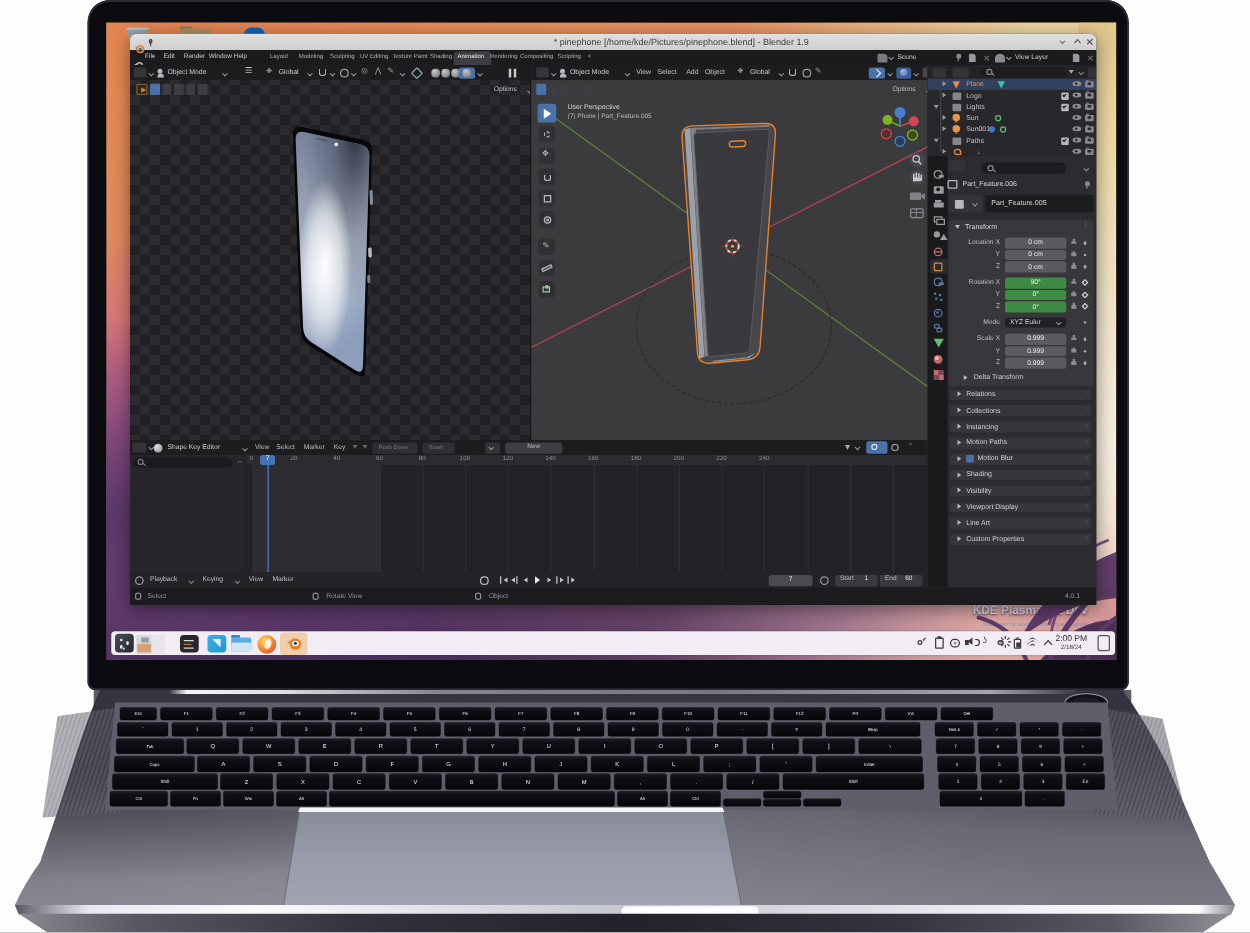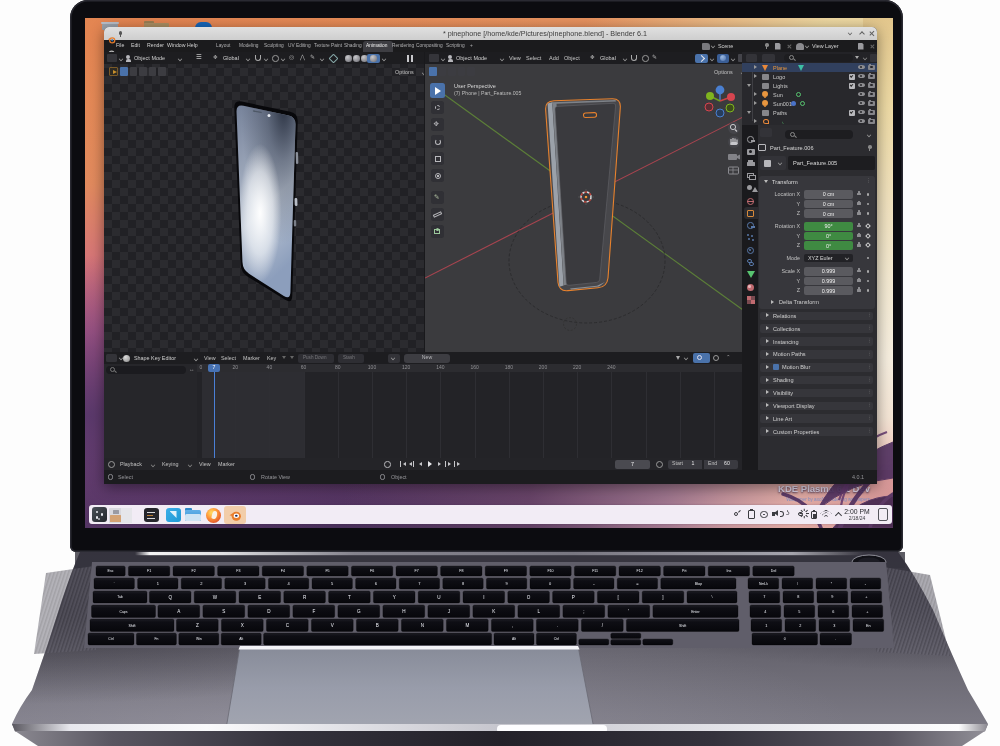--- a/index.html
+++ b/index.html
@@ -73,21 +73,21 @@
     <div id="bwin" class="abs">
       <div id="titlebar" class="abs"></div>
       <div id="menubar" class="abs"></div>
       <div class="t" style="left:3px;top:2.5px;width:9px;height:8px"><svg width="9" height="8" viewBox="0 0 24 22">
             <circle cx="14" cy="12" r="7" fill="none" stroke="#e87d2c" stroke-width="3.5"></circle>
             <circle cx="14" cy="12" r="3" fill="#2a6fb4"></circle>
             <path d="M2,9 L11,5 L7,12 Z" fill="#e87d2c"></path>
           </svg></div>
 <div class="t" style="left:14.5px;top:4px;width:3.5px;height:3.5px;background:#555;border-radius:50%"></div>
         <div class="t" style="left:15.7px;top:7px;width:1.1px;height:3.2px;background:#555"></div>
-<div class="t" style="left:191px;top:3px;width:500px;text-align:center;font-size:7.2px;color:#3c3c3c;">* pinephone [/home/kde/Pictures/pinephone.blend] - Blender 6.1</div>
+<div class="t" style="left:191px;top:3px;width:500px;text-align:center;font-size:7.2px;color:#3c3c3c;">* pinephone [/home/kde/Pictures/pinephone.blend] - Blender 1.9</div>
 <div class="t" style="left:744px;top:3.5px;width:4px;height:4px;border-right:1.2px solid #606060;border-bottom:1.2px solid #606060;transform:rotate(45deg) scale(.8)"></div>
 <div class="t" style="left:756px;top:5px;width:4px;height:4px;border-left:1.2px solid #606060;border-top:1.2px solid #606060;transform:rotate(45deg)"></div>
 <div class="t" style="left:765px;top:3.5px;width:5.5px;height:5.5px">
           <div style="position:absolute;left:0;top:45%;width:100%;height:1px;background:#606060;transform:rotate(45deg)"></div>
           <div style="position:absolute;left:0;top:45%;width:100%;height:1px;background:#606060;transform:rotate(-45deg)"></div>
         </div>
 <div class="t" style="left:2.5px;top:15.5px;width:8px;height:7px"><svg width="8" height="7" viewBox="0 0 24 20">
             <circle cx="14" cy="10" r="7" fill="none" stroke="#b8b8b8" stroke-width="3.5"></circle>
             <path d="M1,7 L11,3 L6,10 Z" fill="#b8b8b8"></path>
           </svg></div>

